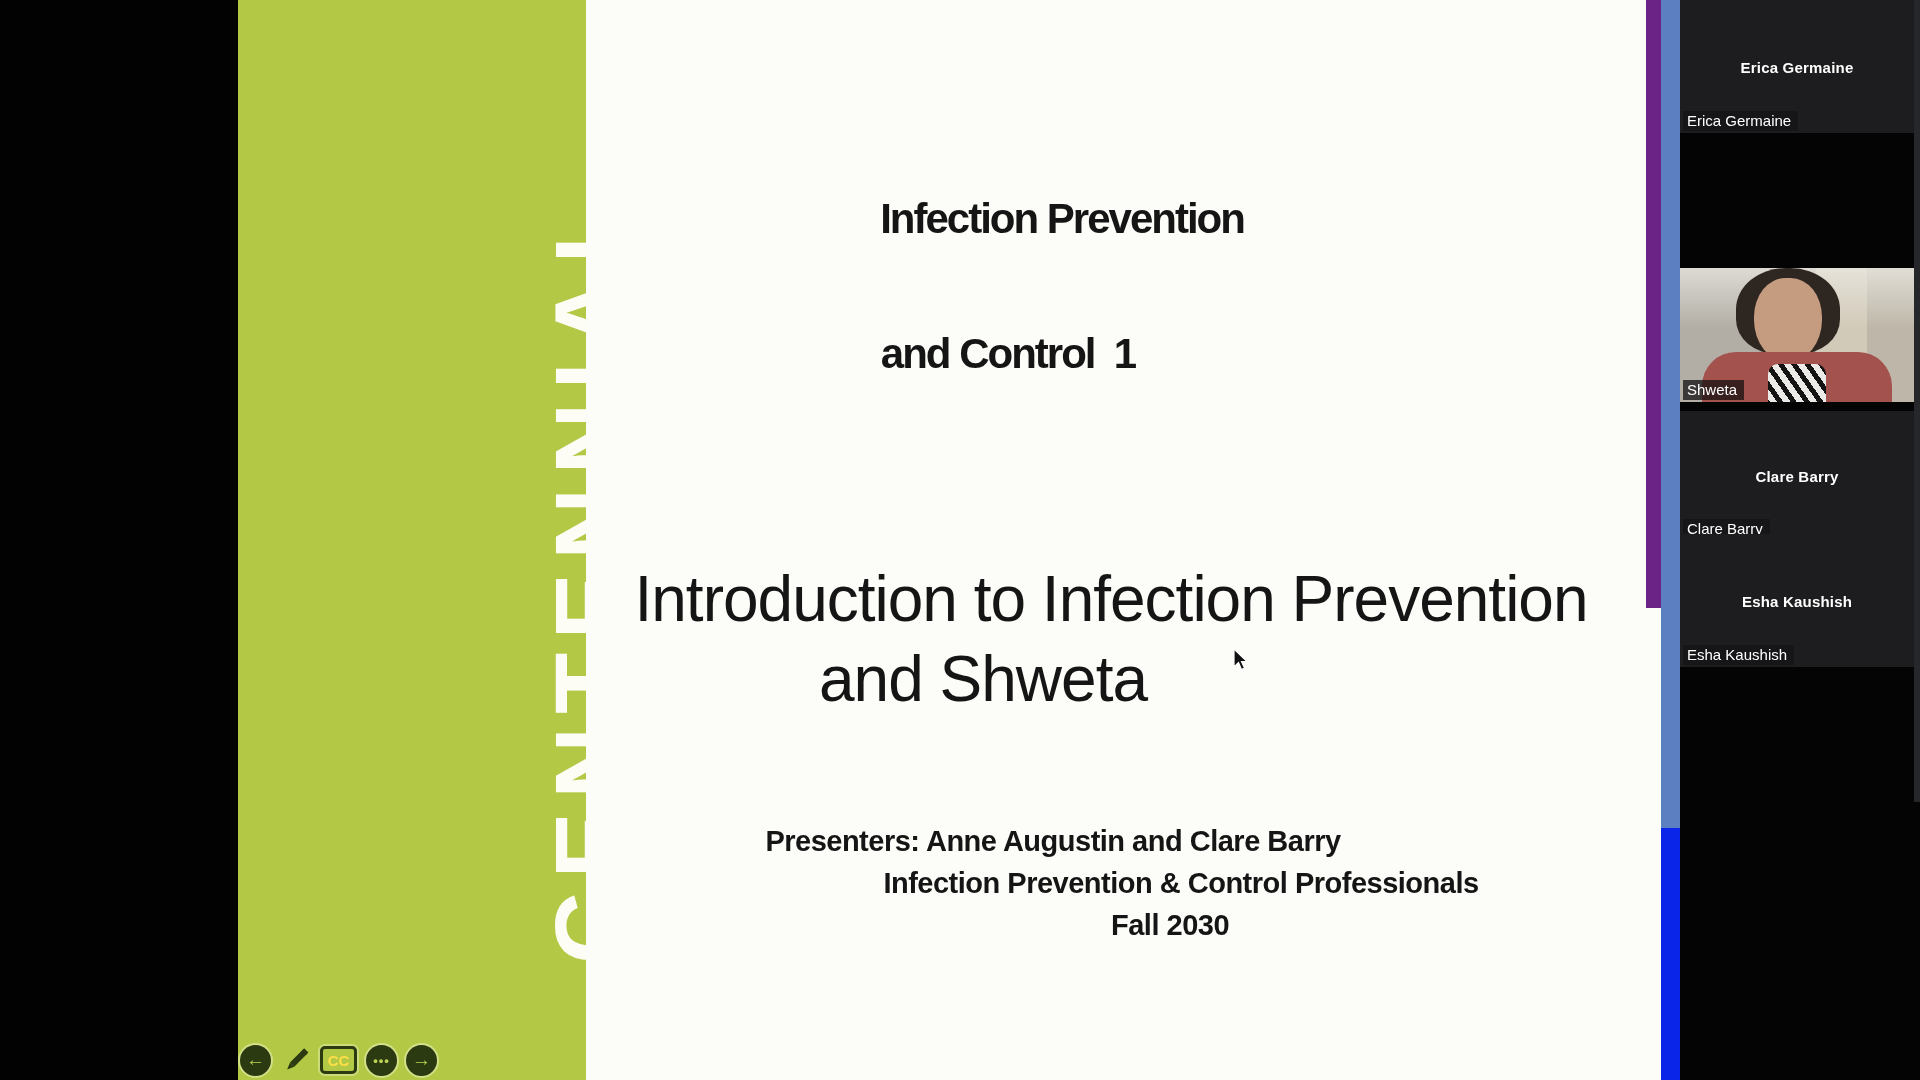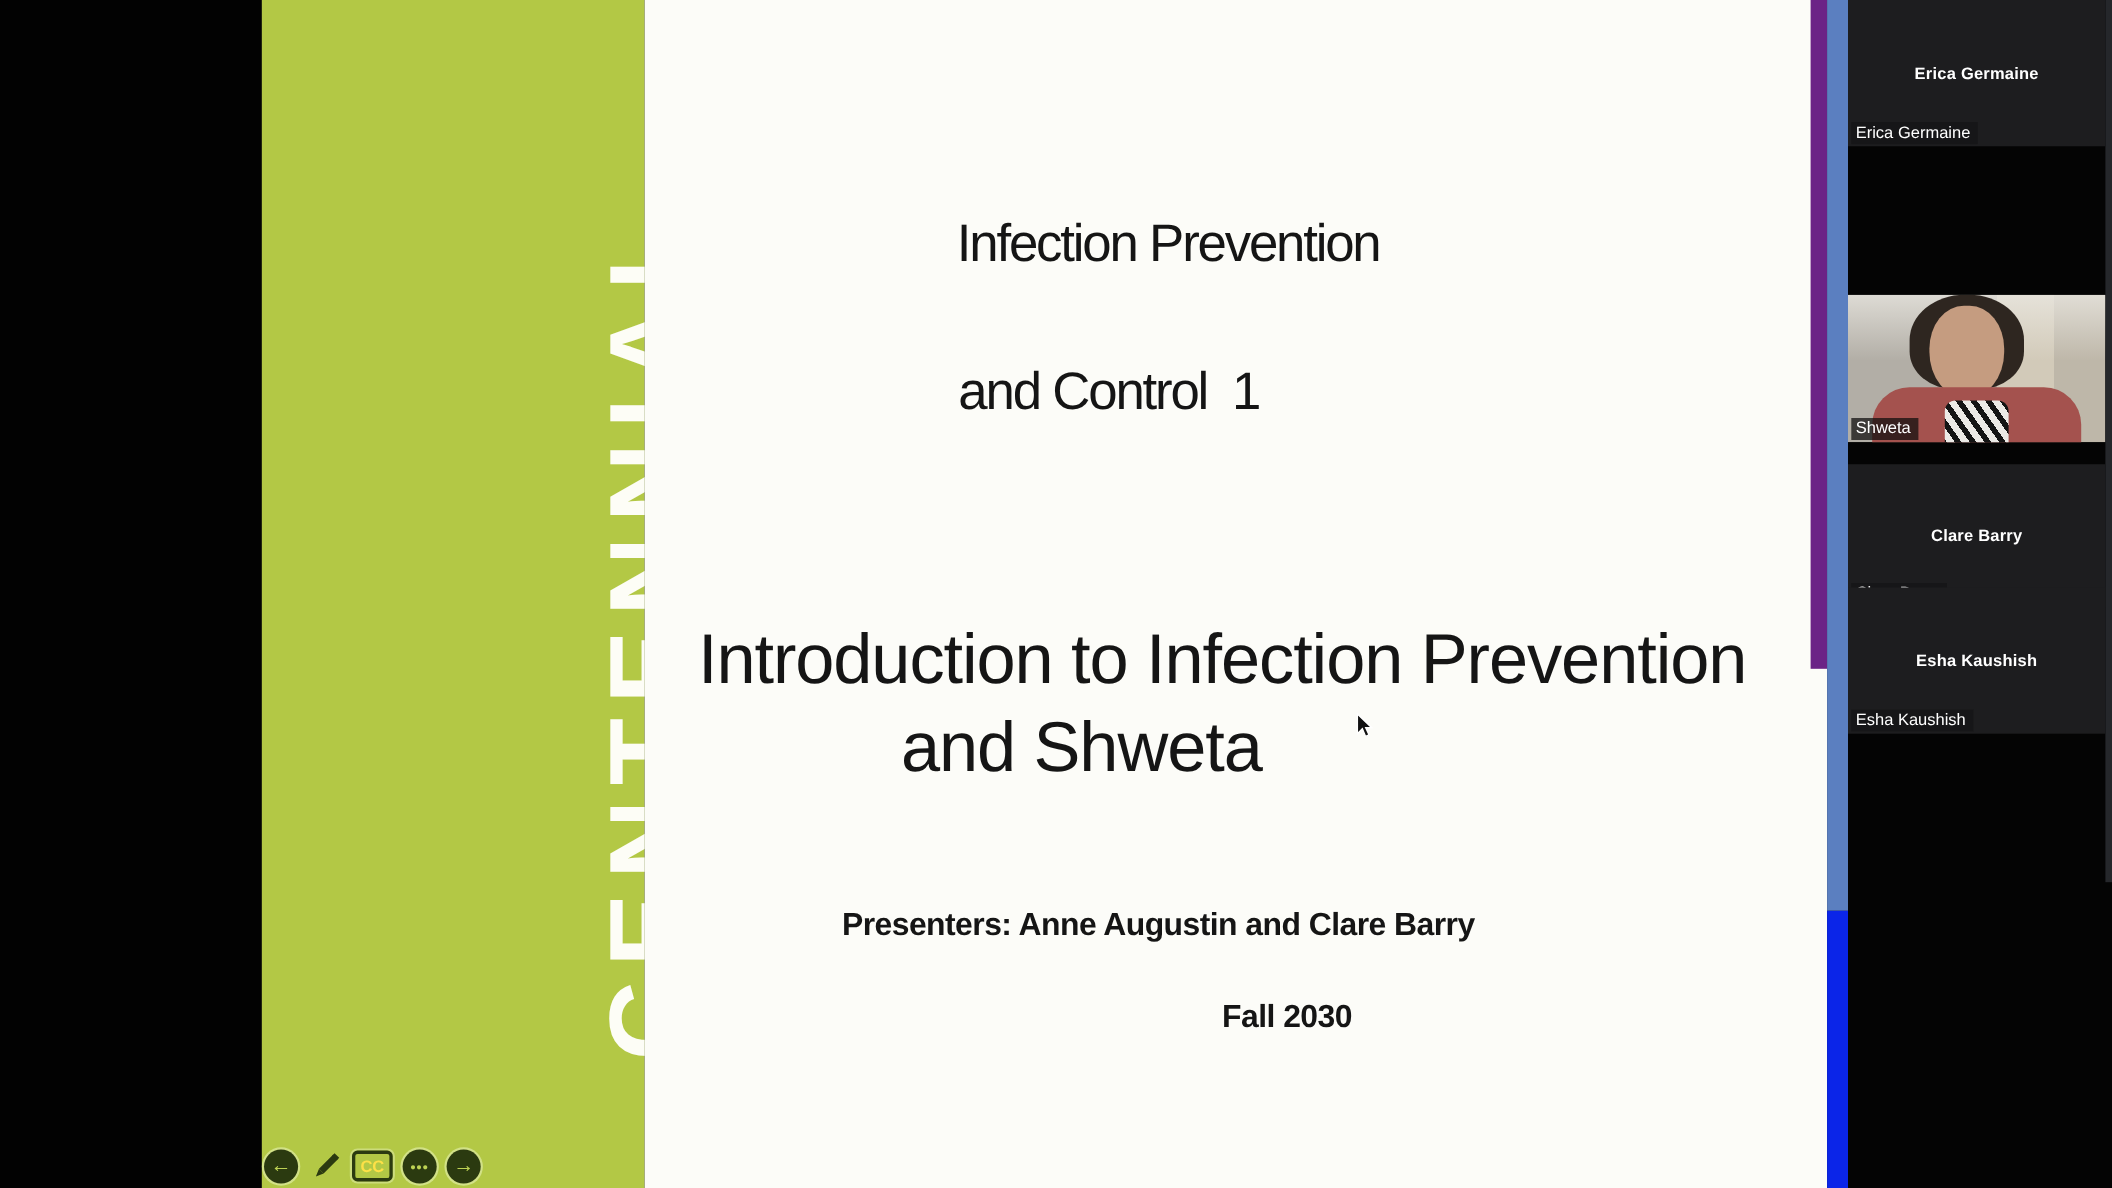--- a/index.html
+++ b/index.html
@@ -21,21 +21,21 @@
                box-shadow:0 0 0 2px rgba(235,245,190,.55); cursor:pointer; }
   .tb-pencil { width:31px; height:31px; display:flex; align-items:center; justify-content:center; cursor:pointer; }
   .tb-cc { width:37px; height:28px; border:3px solid #2b3a10; border-radius:5px; color:#fde047;
            display:flex; align-items:center; justify-content:center; font-size:15px; font-weight:700;
            letter-spacing:0; background:transparent; box-shadow:0 0 0 2px rgba(235,245,190,.45); cursor:pointer; }
   .tb-dots { letter-spacing:1px; font-size:13px; }
 
   
   .slide { position:absolute; left:586px; top:0; width:1075px; height:1080px; background:#fcfcf8; overflow:hidden; }
   .slide-line { position:absolute; color:#151515; text-align:center; line-height:1.08; white-space:pre; }
-  .t-bold { font-weight:400; font-size:48px; letter-spacing:-2px; }
+  .t-bold { font-weight:700; font-size:42px; letter-spacing:-2px; }
   .t-sub  { font-weight:400; font-size:64px; letter-spacing:-1px; }
   .t-pres { font-weight:700; font-size:29px; letter-spacing:-0.5px; }
   .pos-title1 { left:-124px; top:196px; width:1200px; }
   .pos-title2 { left:-178px; top:283px; width:1200px;margin-top:48px; }
   .pos-sub1   { left:-75px;  top:565px; width:1200px; }
   .pos-sub2   { left:-203px; top:645px; width:1200px; }
   .pos-pres1  { left:-133px; top:826px; width:1200px; }
   .pos-pres2  { left:-5px;   top:868px; width:1200px; }
   .pos-pres3  { left:-16px;  top:910px; width:1200px; }
 
@@ -100,20 +100,21 @@
     <div class="banner-word word-centennial">CENTENNIAL</div>
 
   </div>
 
   <div class="slide">
     <div class="slide-line t-bold pos-title1">Infection Prevention</div>
     <div class="slide-line t-bold pos-title2">and Control  1</div>
     <div class="slide-line t-sub pos-sub1">Introduction to Infection Prevention</div>
     <div class="slide-line t-sub pos-sub2">and Shweta</div>
     <div class="slide-line t-pres pos-pres1">Presenters: Anne Augustin and Clare Barry</div>
+    <div class="slide-line t-pres pos-pres2">Infection Prevention &amp; Control Professionals</div>
     <div class="slide-line t-pres pos-pres3">Fall 2030</div>
   </div>
 
   <div class="slide-toolbar">
     <div class="tb-circle">
       <span>←</span>
     </div>
     <div class="tb-pencil">
       <svg width="30" height="30" viewBox="0 0 30 30">
         <g transform="rotate(45 15 15)">
@@ -155,21 +156,21 @@
       <div class="scene scene-shweta">
         <div class="shape shweta-lighttop"></div>
         <div class="shape shweta-hair"></div>
         <div class="shape shweta-face"></div>
         <div class="shape shweta-cardigan"></div>
         <div class="shape shweta-zebra"></div>
       </div>
       <div class="corner-label">Shweta</div>
     </div>
 
-    <div class="tile name-tile" style="top:422px;height:130px">
+    <div class="tile name-tile" style="top:411px;height:130px">
       <div class="big-name">Clare Barry</div>
       <div class="corner-label">Clare Barry</div>
     </div>
 
     <div class="tile name-tile" style="top:534px;height:133px">
       <div class="big-name">Esha Kaushish</div>
       <div class="corner-label">Esha Kaushish</div>
     </div>
 
   </div>

